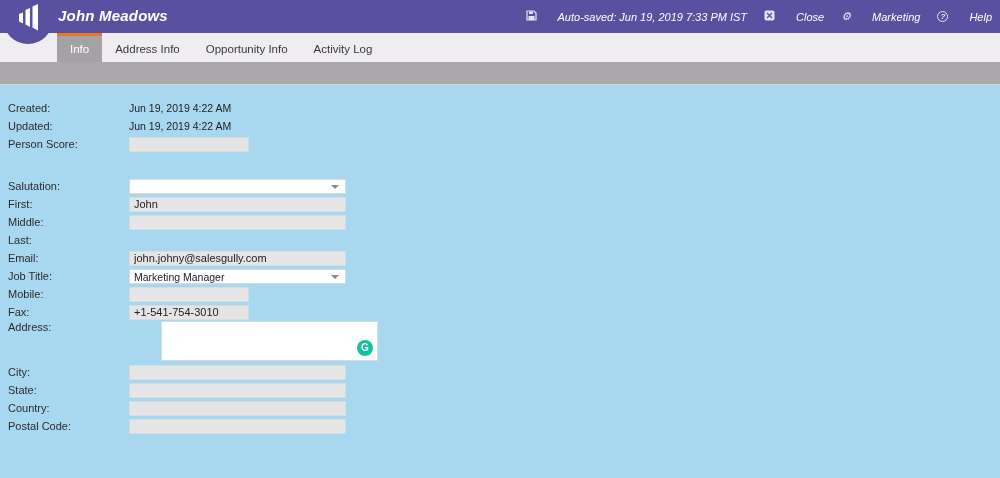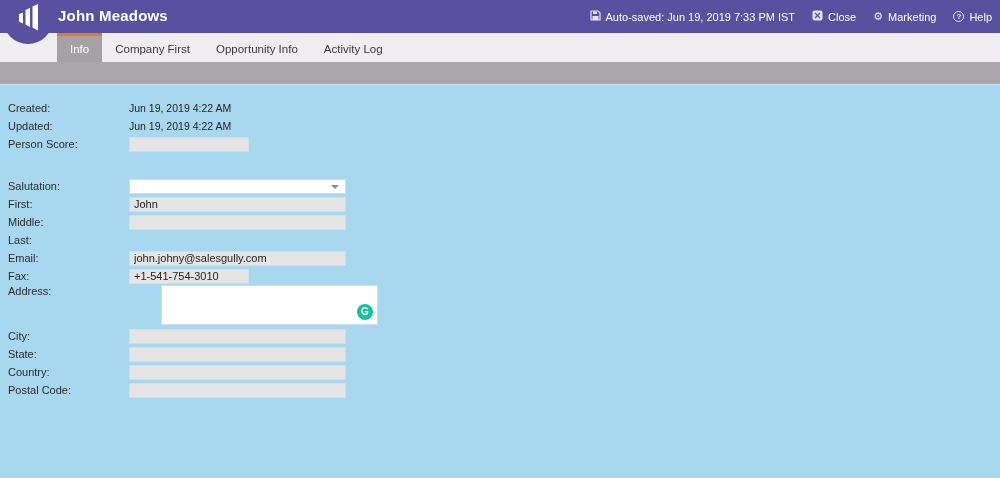--- a/index.html
+++ b/index.html
@@ -3,31 +3,31 @@
 <meta charset="utf-8">
 <style>
   * { margin:0; padding:0; box-sizing:border-box; }
   html,body { width:1000px; height:478px; overflow:hidden; }
   body { font-family:"Liberation Sans", sans-serif; }
   .screen { position:relative; width:1000px; height:478px; background:#a8d8f0; overflow:hidden; }
 
   
   .header {
     position:absolute; top:0; left:0; right:0; height:33px;
-    background:#5a50a0; color:#fff; z-index:4;
+    background:#5a50a0; color:#fff; z-index:4;font-style:italic;
   }
   .page-title {
     position:absolute; left:58px; top:7px;
     font-size:15px; font-weight:bold; letter-spacing:.2px; color:#fff;
   }
   .header-right {
     position:absolute; right:8px; top:0; height:33px;
     display:flex; align-items:center; gap:17px; font-size:11px; color:#fff;
   }
-  .hr-item { display:flex; align-items:center; gap:5px; cursor:pointer; white-space:nowrap; }
+  .hr-item { display:flex; align-items:center; gap:21px; cursor:pointer; white-space:nowrap; }
   .icon-floppy, .icon-closebox { display:inline-block; }
   .icon-helpcircle {
     display:inline-flex; align-items:center; justify-content:center;
     width:11px; height:11px; border-radius:50%; border:1px solid #e7e4f2;
     font-size:8px; line-height:1; color:#e7e4f2; font-weight:bold;
   }
   .icon-gears { font-size:11px; line-height:1; color:#e7e4f2; }
 
   
   .logo {
@@ -145,21 +145,21 @@
     <svg width="50" height="50" viewBox="0 0 50 50">
       <circle cx="25" cy="25" r="25" fill="#5a50a0"></circle>
       <path d="M16 20 L20 18.5 L20 29.5 L16 27.5 Z" fill="#fff"></path>
       <path d="M22.5 16 L27 14 L27 33 L22.5 30.5 Z" fill="#fff"></path>
       <path d="M29.5 12.5 L35 10 L35 36.5 L29.5 33.5 Z" fill="#fff"></path>
     </svg>
   </div>
 
   <div class="tabbar">
     <div class="tab active">Info</div>
-    <div class="tab">Company First</div>
+    <div class="tab">Address Info</div>
     <div class="tab">Opportunity Info</div>
     <div class="tab">Activity Log</div>
   </div>
 
   <div class="toolbar"></div>
 
   <div class="form-area">
 
     <div class="frow">
       <div class="flabel">Created:</div>
@@ -198,22 +198,33 @@
 
     <div class="frow">
       <div class="flabel">Last:</div>
     </div>
 
     <div class="frow">
       <div class="flabel">Email:</div>
       <input class="tin wide" type="text" value="john.johny@salesgully.com" style="">
     </div>
 
-
-
+    <div class="frow">
+      <div class="flabel">Job Title:</div>
+      <div class="selbox">
+        <span class="selval">Marketing Manager</span>
+        <span class="selarrow"></span>
+      </div>
+    </div>
+
+
+    <div class="frow">
+      <div class="flabel">Mobile:</div>
+      <input class="tin narrow" type="text" value="" style="">
+    </div>
 
     <div class="frow">
       <div class="flabel">Fax:</div>
       <input class="tin narrow" type="text" value="+1-541-754-3010" style="">
     </div>
 
 
     <div class="frow tall">
       <div class="flabel">Address:</div>
       <div class="ta-wrap">

